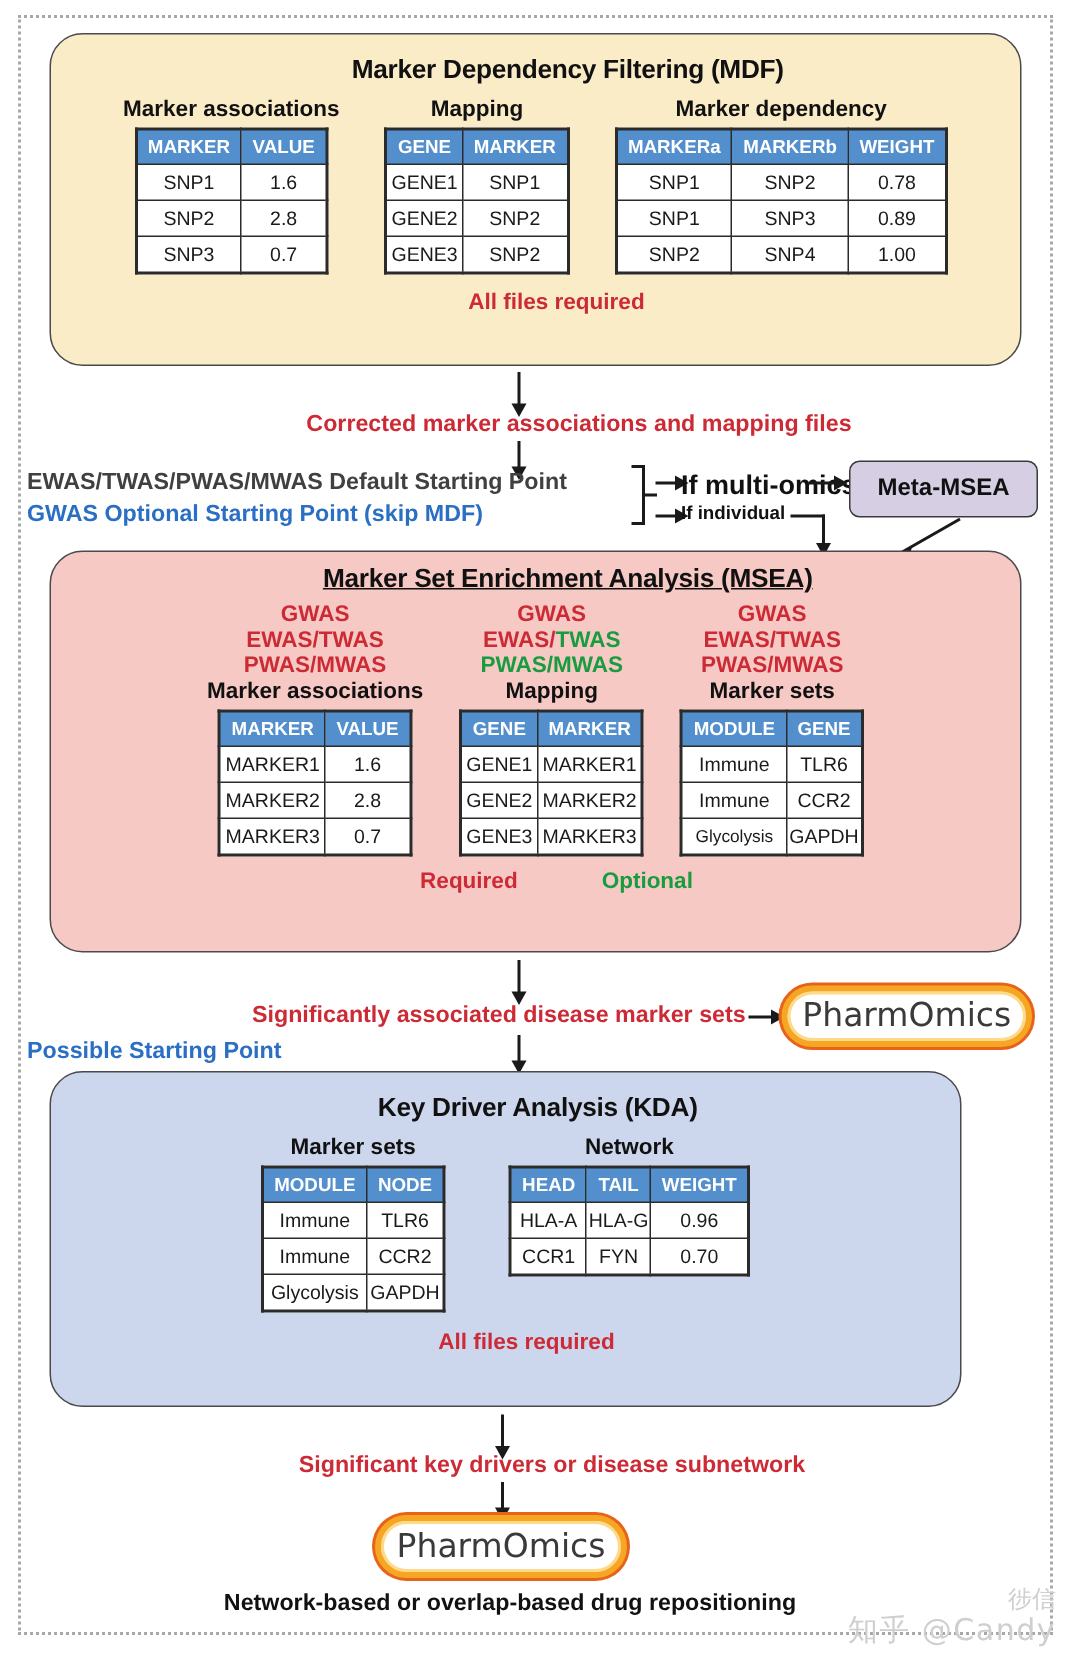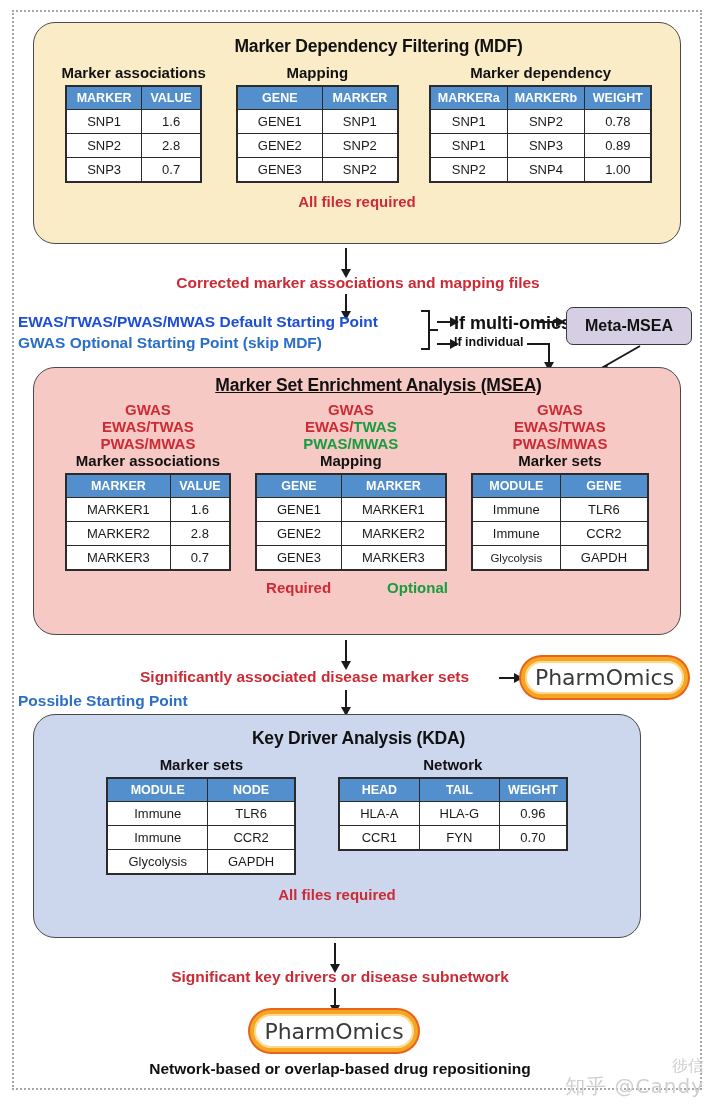--- a/index.html
+++ b/index.html
@@ -51,27 +51,27 @@
     border:2px solid #2b2b2b;
   }
   table.grid th{
     background:#528fcc;color:#ffffff;font-weight:bold;
     font-size:12.5px;letter-spacing:0px;
     padding:4px 7px;border:1.4px solid #2b2b2b;
     text-align:center;white-space:nowrap;
   }
   table.grid td{
     background:#ffffff;color:#1a1a1a;font-size:13px;
-    padding:4px 20px;border:1.4px solid #2b2b2b;
+    padding:4px 1px;border:1.4px solid #2b2b2b;
     text-align:center;white-space:nowrap;
   }
   table.grid td.small{font-size:11.5px;padding:4px 3px;}
 
   
-  .cap-red{color:#cc2b36;font-weight:bold;font-size:15px;text-align:center;}
+  .cap-red{color:#cc2b36;font-weight:bold;font-size:15px;text-align:center;padding-left:28px;}
   .cap-green{color:#189c3f;font-weight:bold;font-size:15px;text-align:center;}
   .cap-blue{color:#2b6fc4;font-weight:bold;font-size:15px;}
 
   .omics-block{font-weight:bold;font-size:15px;line-height:17px;text-align:center;}
   .o-red{color:#cc2b36;}
   .o-green{color:#189c3f;}
 
   
   .flabel{position:absolute;white-space:nowrap;}
 
@@ -215,21 +215,21 @@
     </div>
   <div class="cap-red" style="margin-top:10px;">All files required</div>
 </div>
 
 <div class="varrow" style="left:345px;top:248px;height:22px;"></div>
 
 <div class="flabel cap-red" style="left:0;width:716px;top:274px;font-size:15.5px;">Corrected marker associations and mapping files</div>
 
 <div class="varrow" style="left:345px;top:294px;height:18px;"></div>
 
-<div class="flabel" style="left:18px;top:313px;font-weight:bold;font-size:15.5px;color:#1d4ed8;">EWAS/TWAS/PWAS/MWAS Default Starting Point</div>
+<div class="flabel" style="left:18px;top:313px;font-weight:bold;font-size:15.5px;color:#404040;">EWAS/TWAS/PWAS/MWAS Default Starting Point</div>
 <div class="flabel" style="left:18px;top:334px;font-weight:bold;font-size:15.5px;color:#2b6fc4;">GWAS Optional Starting Point (skip MDF)</div>
 
 <div id="bracket"></div>
 <div id="bracket-stem"></div>
 
 <div class="harrow" style="left:437px;top:321px;width:14px;"></div>
 <div class="flabel" style="left:454px;top:313px;font-size:18px;font-weight:bold;color:#111;">If multi-omics</div>
 <div class="harrow" style="left:539px;top:321px;width:18px;"></div>
 
 <div class="harrow" style="left:437px;top:343px;width:14px;"></div>

